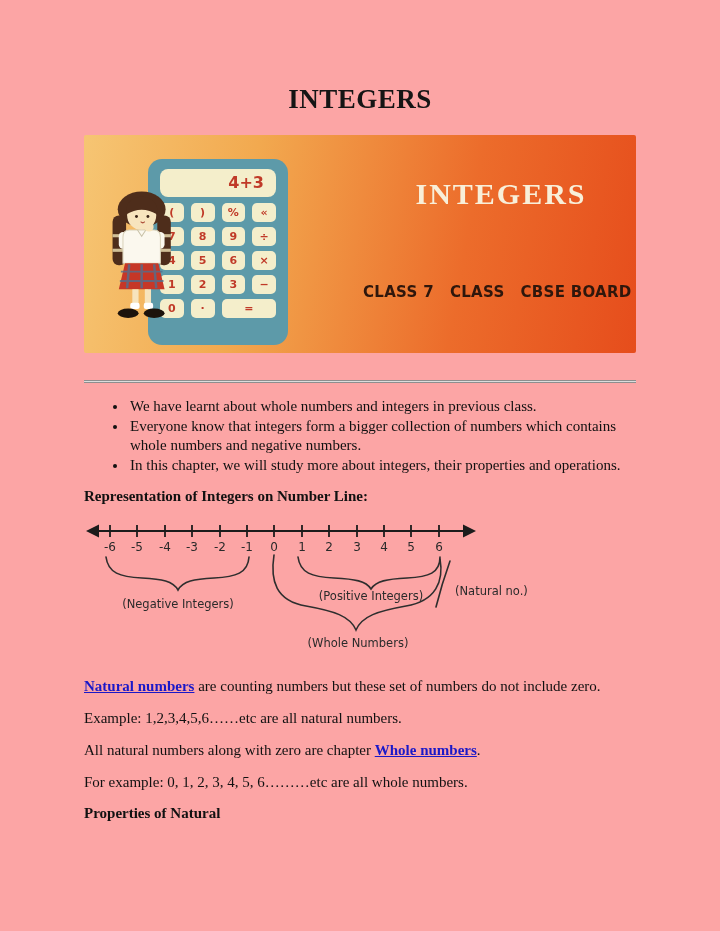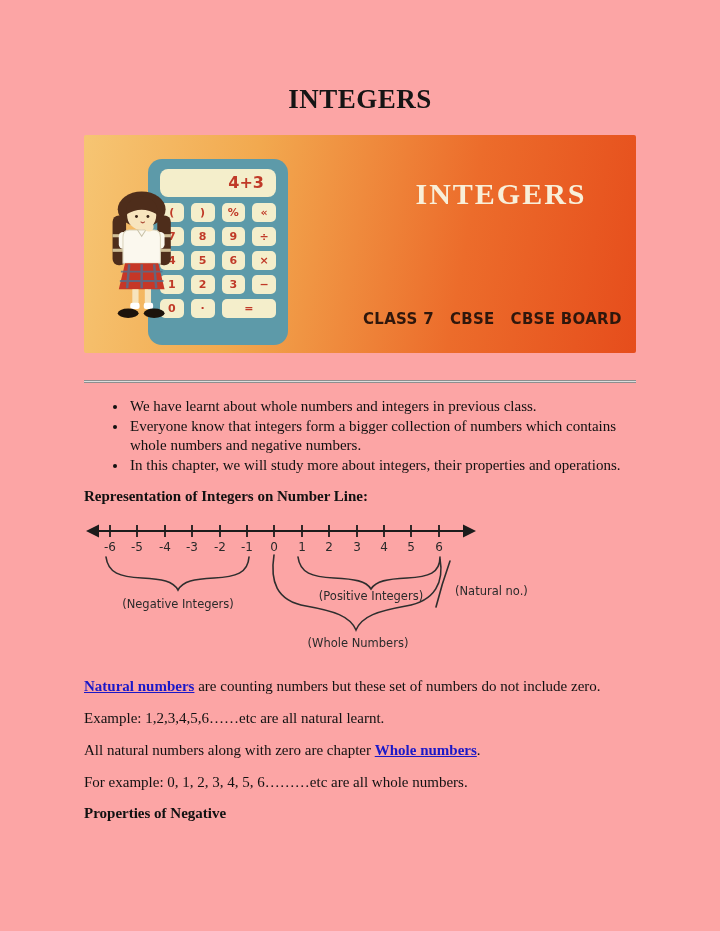--- a/index.html
+++ b/index.html
@@ -37,21 +37,21 @@
     line-height:19px; text-align:center;
   }
   .calc-btn.wide { grid-column:span 2; }
   .girl-svg { position:absolute; left:14px; top:46px; }
   .banner-title {
     position:absolute; top:42px; left:303px; width:228px; text-align:center;
     font-family:"Liberation Serif", serif; font-weight:bold; font-size:30px;
     letter-spacing:2px; color:#f8efd9;
   }
   .banner-subtitle {
-    position:absolute; top:175px; left:279px; display:flex; gap:16px;
+    position:absolute; top:148px; left:279px; display:flex; gap:16px;
     font-family:"DejaVu Sans", sans-serif; font-weight:bold; font-size:15px;
     color:#2f170c; letter-spacing:0.3px; white-space:nowrap;
   }
   
   .divider {
     margin-top:27px; height:1px; background:#dcdcdc;
     border-top:1px solid #8e8e8e; border-bottom:1px solid #8e8e8e;
   }
   
   .intro-bullets { margin:14px 0 0 0; padding-left:44px; font-size:15px; line-height:19.5px; }
@@ -134,21 +134,21 @@
       <rect x="45" y="97" width="6" height="16" fill="#f7e4bd"></rect>
       <rect x="31" y="110" width="9" height="6" rx="2" fill="#ffffff"></rect>
       <rect x="44" y="110" width="9" height="6" rx="2" fill="#ffffff"></rect>
       <ellipse cx="29" cy="120" rx="10" ry="4.5" fill="#1c130c"></ellipse>
       <ellipse cx="54" cy="120" rx="10" ry="4.5" fill="#1c130c"></ellipse>
     </svg>
 
     <div class="banner-title">INTEGERS</div>
     <div class="banner-subtitle">
       <span>CLASS 7</span>
-      <span>CBSE</span>
+      <span>CLASS</span>
       <span>CBSE BOARD</span>
     </div>
   </div>
 
   <div class="divider"></div>
 
   <ul class="intro-bullets">
     <li>We have learnt about whole numbers and integers in previous class.</li>
     <li>Everyone know that integers form a bigger collection of numbers which contains whole numbers and negative numbers.</li>
     <li>In this chapter, we will study more about integers, their properties and operations.</li>
@@ -201,21 +201,21 @@
       <text class="nl-label" x="94" y="93" text-anchor="middle">(Negative Integers)</text>
       <text class="nl-label" x="287" y="85" text-anchor="middle">(Positive Integers)</text>
       <text class="nl-label" x="371" y="80" text-anchor="start">(Natural no.)</text>
       <text class="nl-label" x="274" y="132" text-anchor="middle">(Whole Numbers)</text>
     </svg>
   </div>
 
 
   <p class="para"><a href="#" class="doc-link">Natural numbers</a><span> are counting numbers but these set of numbers do not include zero.</span></p>
 
-  <p class="para">Example: 1,2,3,4,5,6……etc are all natural learnt.</p>
+  <p class="para">Example: 1,2,3,4,5,6……etc are all natural numbers.</p>
 
   <p class="para"><span>All natural numbers along with zero are chapter </span><a href="#" class="doc-link">Whole numbers</a><span>.</span></p>
 
   <p class="para">For example: 0, 1, 2, 3, 4, 5, 6………etc are all whole numbers.</p>
 
-  <p class="sec-heading">Properties of Negative</p>
+  <p class="sec-heading">Properties of Natural</p>
 
 </div>
 
 </body></html>

